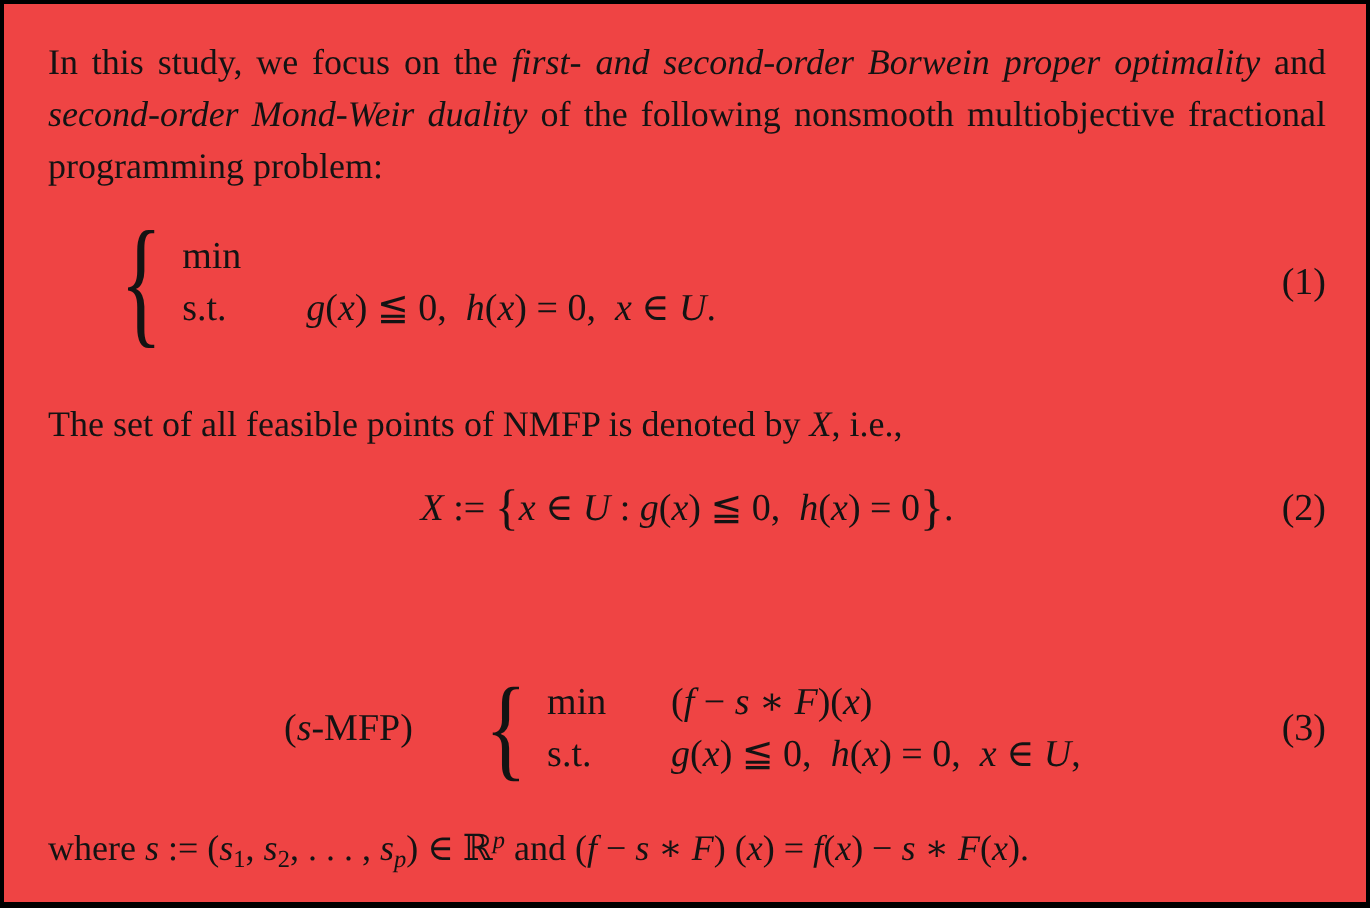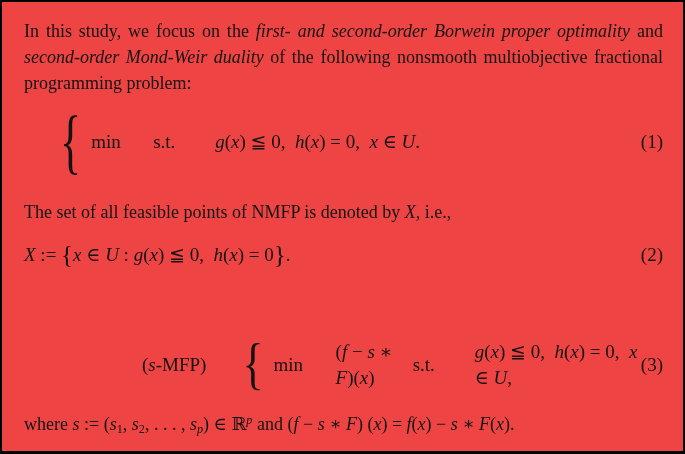--- a/index.html
+++ b/index.html
@@ -21,30 +21,30 @@
   .eq { display:flex; align-items:center; font-size:19px; }
   #eq-nmfp { top:104px; height:72px; }
   #eq-smfp { top:336px; height:54px; }
   .eq-label { margin-left:118px; flex:none; }
   .cases-brace {
     flex:none; display:inline-block; font-size:44px; font-weight:400;
     margin-left:36px; margin-right:10px; transform:scaleY(1.62);
     transform-origin:center; line-height:1;
   }
   #eq-smfp .cases-brace { transform:scaleY(1.30); }
-  .cases { display:flex; flex-direction:row; justify-content:center; }
+  .cases { display:flex; flex-direction:column; justify-content:center; }
   .cases-row { display:flex; align-items:center; line-height:26px; }
   .eq-op { width:62px; flex:none; }
   .eq-num { margin-left:auto; flex:none; }
   .frac { display:inline-flex; flex-direction:column; text-align:center;
           font-size:17px; line-height:1.18; }
   .frac-num { border-bottom:1.3px solid #131313; padding:0 4px 1px; }
   .frac-den { padding:1px 4px 0; }
   #eq-set { top:238px; height:32px; }
-  .eq-centerline { display:block; font-size:19px; line-height:30px; }
+  .eq-centerline { display:block; text-align:center; font-size:19px; line-height:30px; }
   .brace { font-size:25px; vertical-align:-2px; line-height:0; }
   #eq-set .eq-num { position:absolute; right:0; top:4px; font-size:19px; }
 </style>
 </head>
 <body>
 
 <div class="page">
 
   <p class="blk para" id="p-intro"><span>In this study, we focus on the </span><span class="it">first- and second-order Borwein proper optimality</span><span> and </span><span class="it">second-order Mond-Weir duality</span><span> of the following nonsmooth multiobjective fractional programming problem:</span></p>
 

